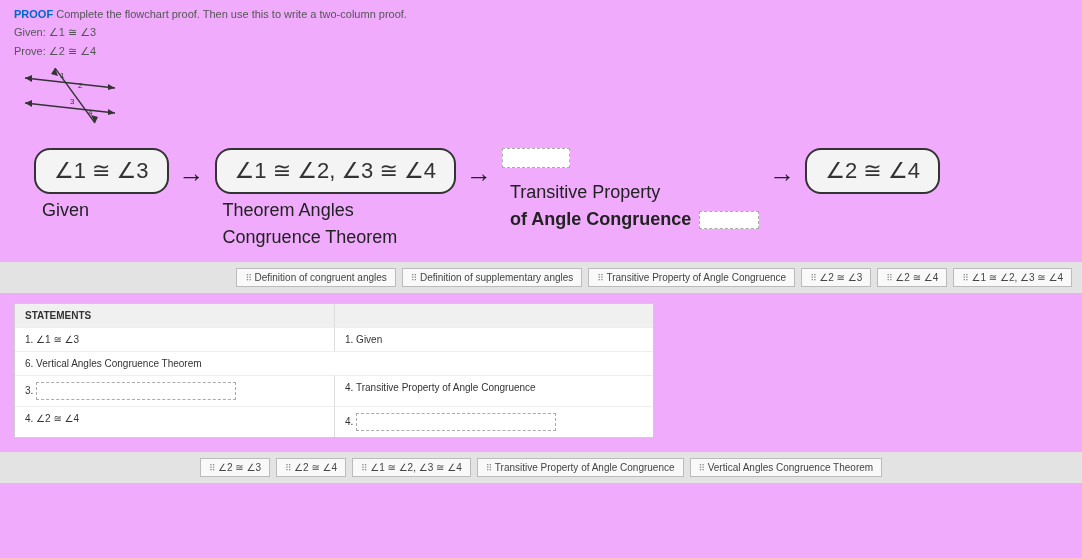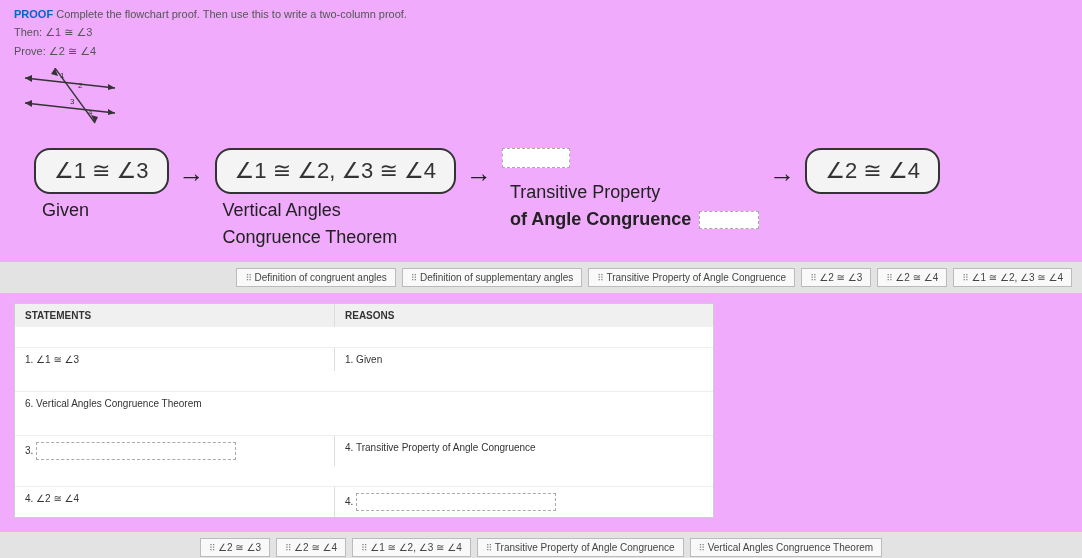--- a/index.html
+++ b/index.html
@@ -64,24 +64,24 @@
   font-size: 10px;
   color: #444;
   cursor: move;
   white-space: nowrap;
 }
 .chip::before { content: "⠿ "; color: #888; font-size: 9px; }
 .section-title { font-size: 11px; color: #555; margin: 10px 0 8px 0; }
 .proof-table {
   border: 1px solid #ccc;
   background: #fff;
-  width: 700px;
+  width: 640px;
 }
 .pt-head { display: flex; background: #f0f0f0; font-weight: bold; font-size: 10px; }
-.pt-row { display: flex; font-size: 10px; margin-top: 20px; }
+.pt-row { display: flex; font-size: 10px; }
 .pt-cell-s { width: 320px; padding: 6px 10px; border-right: 1px solid #ddd; border-top: 1px solid #eee; }
 .pt-cell-r { flex: 1; padding: 6px 10px; border-top: 1px solid #eee; }
 .pt-head .pt-cell-s, .pt-head .pt-cell-r { border-top: none; }
 .input-blank {
   border: 1px dashed #aaa;
   background: #fff;
   min-width: 200px;
   min-height: 18px;
   display: inline-block;
   vertical-align: middle;
@@ -100,21 +100,21 @@
 </head>
 <body>
 
 <div class="page">
 
 <div>
   <span class="proof-label">PROOF</span>
   <span class="instr">Complete the flowchart proof. Then use this to write a two-column proof.</span>
 </div>
 <div class="given-prove">
-  <span>Then:</span>
+  <span>Given:</span>
   <span>∠1 ≅ ∠3</span>
 </div>
 <div class="given-prove">
   <span>Prove:</span>
   <span>∠2 ≅ ∠4</span>
 </div>
 
 <div class="diagram-box">
   <svg class="diag" viewBox="0 0 110 60">
     <line x1="5" y1="10" x2="95" y2="20" stroke="#333" stroke-width="1.3"></line>
@@ -134,21 +134,21 @@
 </div>
 
 <div class="flowchart">
   <div class="fc-col">
     <div class="fc-box">∠1 ≅ ∠3</div>
     <div class="fc-label">Given</div>
   </div>
   <div class="fc-arrow">→</div>
   <div class="fc-col">
     <div class="fc-box">∠1 ≅ ∠2, ∠3 ≅ ∠4</div>
-    <div class="fc-label">Vertical Angles</div>
+    <div class="fc-label">Theorem Angles</div>
     <div class="fc-label">Congruence Theorem</div>
   </div>
   <div class="fc-arrow">→</div>
   <div class="fc-col trans-wrap">
     <div style="display:flex; align-items:center; gap:60px;">
        <div class="drop-blank"></div>
     </div>
     <div class="fc-label" style="margin-top:8px">Transitive Property</div>
     <div style="display:flex;align-items:center;gap:8px;font-weight:bold;">
       <div class="fc-label">of Angle Congruence</div>
@@ -167,21 +167,20 @@
   <div class="chip">Transitive Property of Angle Congruence</div>
   <div class="chip">∠2 ≅ ∠3</div>
   <div class="chip">∠2 ≅ ∠4</div>
   <div class="chip">∠1 ≅ ∠2, ∠3 ≅ ∠4</div>
 </div>
 
 
 <div class="proof-table">
   <div class="pt-head">
     <div class="pt-cell-s">STATEMENTS</div>
-    <div class="pt-cell-r">REASONS</div>
   </div>
   <div class="pt-row">
     <div class="pt-cell-s">1. ∠1 ≅ ∠3</div>
     <div class="pt-cell-r">1. Given</div>
   </div>
   <div class="pt-row">
     <div class="pt-cell-r">6. Vertical Angles Congruence Theorem</div>
   </div>
   <div class="pt-row">
     <div class="pt-cell-s">

